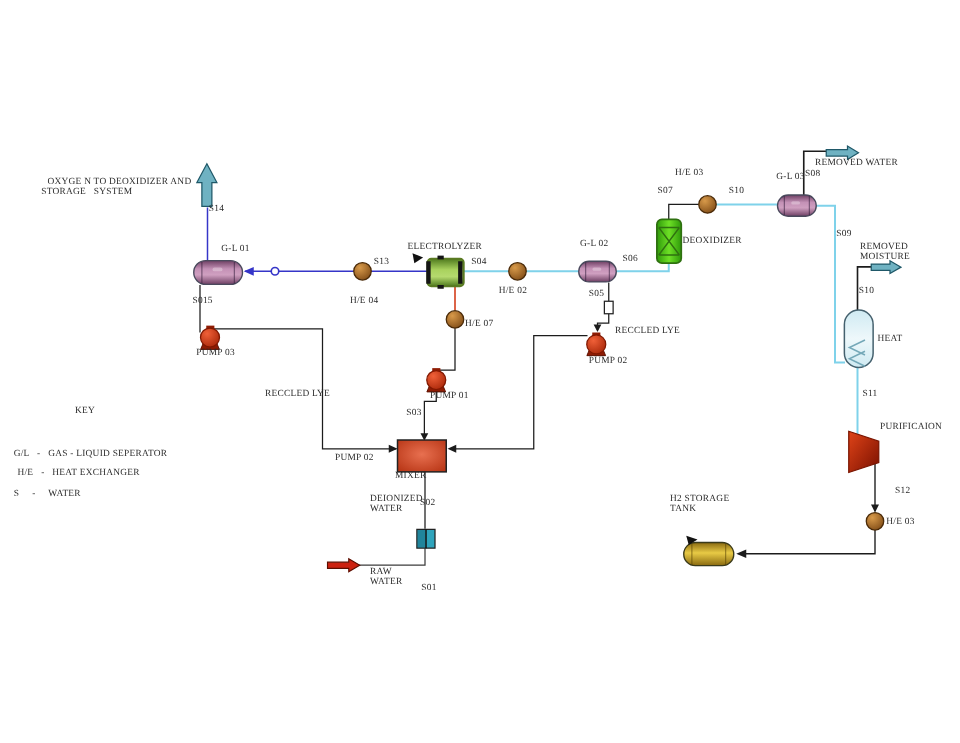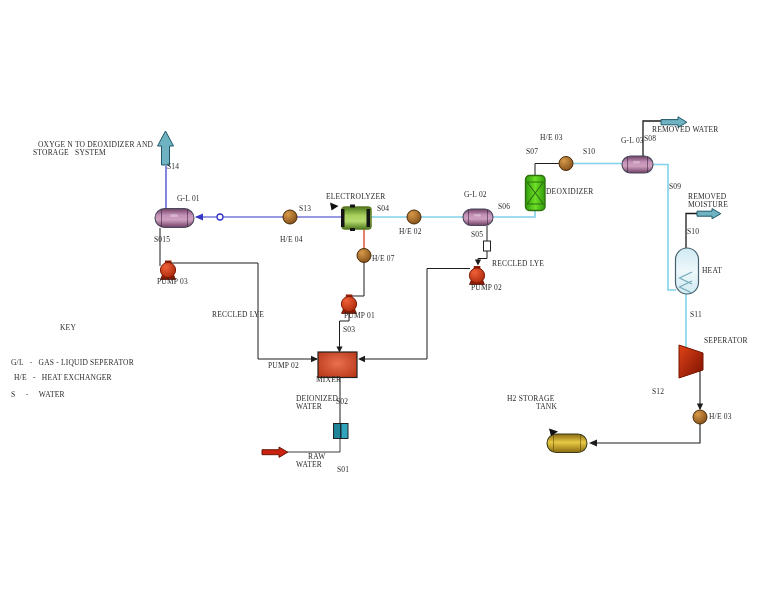--- a/index.html
+++ b/index.html
@@ -194,51 +194,51 @@
 <div class="lbl" style="left:177px;top:195px">G-L 01</div>
 <div class="lbl" style="left:154px;top:236px">S015</div>
 <div class="lbl" style="left:157px;top:278px">PUMP 03</div>
 <div class="lbl" style="left:280px;top:236px">H/E 04</div>
 <div class="lbl" style="left:299px;top:205px">S13</div>
 <div class="lbl" style="left:326px;top:193px">ELECTROLYZER</div>
 <div class="lbl" style="left:377px;top:205px">S04</div>
 <div class="lbl" style="left:399px;top:228px">H/E 02</div>
 <div class="lbl" style="left:372px;top:255px">H/E 07</div>
 <div class="lbl" style="left:344px;top:312px">PUMP 01</div>
-<div class="lbl" style="left:343px;top:326px">S03</div>
+<div class="lbl" style="left:325px;top:326px">S03</div>
 <div class="lbl" style="left:464px;top:191px">G-L 02</div>
 <div class="lbl" style="left:498px;top:203px">S06</div>
 <div class="lbl" style="left:471px;top:231px">S05</div>
 <div class="lbl" style="left:492px;top:260px">RECCLED LYE</div>
 <div class="lbl" style="left:471px;top:284px">PUMP 02</div>
 <div class="lbl" style="left:212px;top:311px">RECCLED LYE</div>
 <div class="lbl" style="left:60px;top:324px">KEY</div>
 <div class="lbl" style="left:11px;top:359px">G/L   -   GAS - LIQUID SEPERATOR</div>
 <div class="lbl" style="left:14px;top:374px">H/E   -   HEAT EXCHANGER</div>
 <div class="lbl" style="left:11px;top:391px">S     -     WATER</div>
 <div class="lbl" style="left:268px;top:362px">PUMP 02</div>
 <div class="lbl" style="left:316px;top:376px">MIXER</div>
 <div class="lbl" style="left:336px;top:398px">S02</div>
 <div class="lbl" style="left:296px;top:395px">DEIONIZED</div>
 <div class="lbl" style="left:296px;top:403px">WATER</div>
 <div class="lbl" style="left:337px;top:466px">S01</div>
-<div class="lbl" style="left:308px;top:453px">RAW</div>
+<div class="lbl" style="left:296px;top:453px">RAW</div>
 <div class="lbl" style="left:296px;top:461px">WATER</div>
 <div class="lbl" style="left:546px;top:188px">DEOXIDIZER</div>
 <div class="lbl" style="left:526px;top:148px">S07</div>
 <div class="lbl" style="left:540px;top:134px">H/E 03</div>
 <div class="lbl" style="left:583px;top:148px">S10</div>
 <div class="lbl" style="left:621px;top:137px">G-L 03</div>
 <div class="lbl" style="left:644px;top:135px">S08</div>
 <div class="lbl" style="left:652px;top:126px">REMOVED WATER</div>
 <div class="lbl" style="left:669px;top:183px">S09</div>
 <div class="lbl" style="left:688px;top:193px">REMOVED</div>
 <div class="lbl" style="left:688px;top:201px">MOISTURE</div>
 <div class="lbl" style="left:687px;top:228px">S10</div>
 <div class="lbl" style="left:702px;top:267px">HEAT</div>
 <div class="lbl" style="left:690px;top:311px">S11</div>
-<div class="lbl" style="left:704px;top:337px">SEPERATOR</div>
-<div class="lbl" style="left:652px;top:388px">S12</div>
+<div class="lbl" style="left:704px;top:337px">PURIFICAION</div>
+<div class="lbl" style="left:716px;top:388px">S12</div>
 <div class="lbl" style="left:709px;top:413px">H/E 03</div>
-<div class="lbl" style="left:507px;top:395px">H2 STORAGE</div>
+<div class="lbl" style="left:536px;top:395px">H2 STORAGE</div>
 <div class="lbl" style="left:536px;top:403px">TANK</div>
 
 </div>
 
 </body></html>

